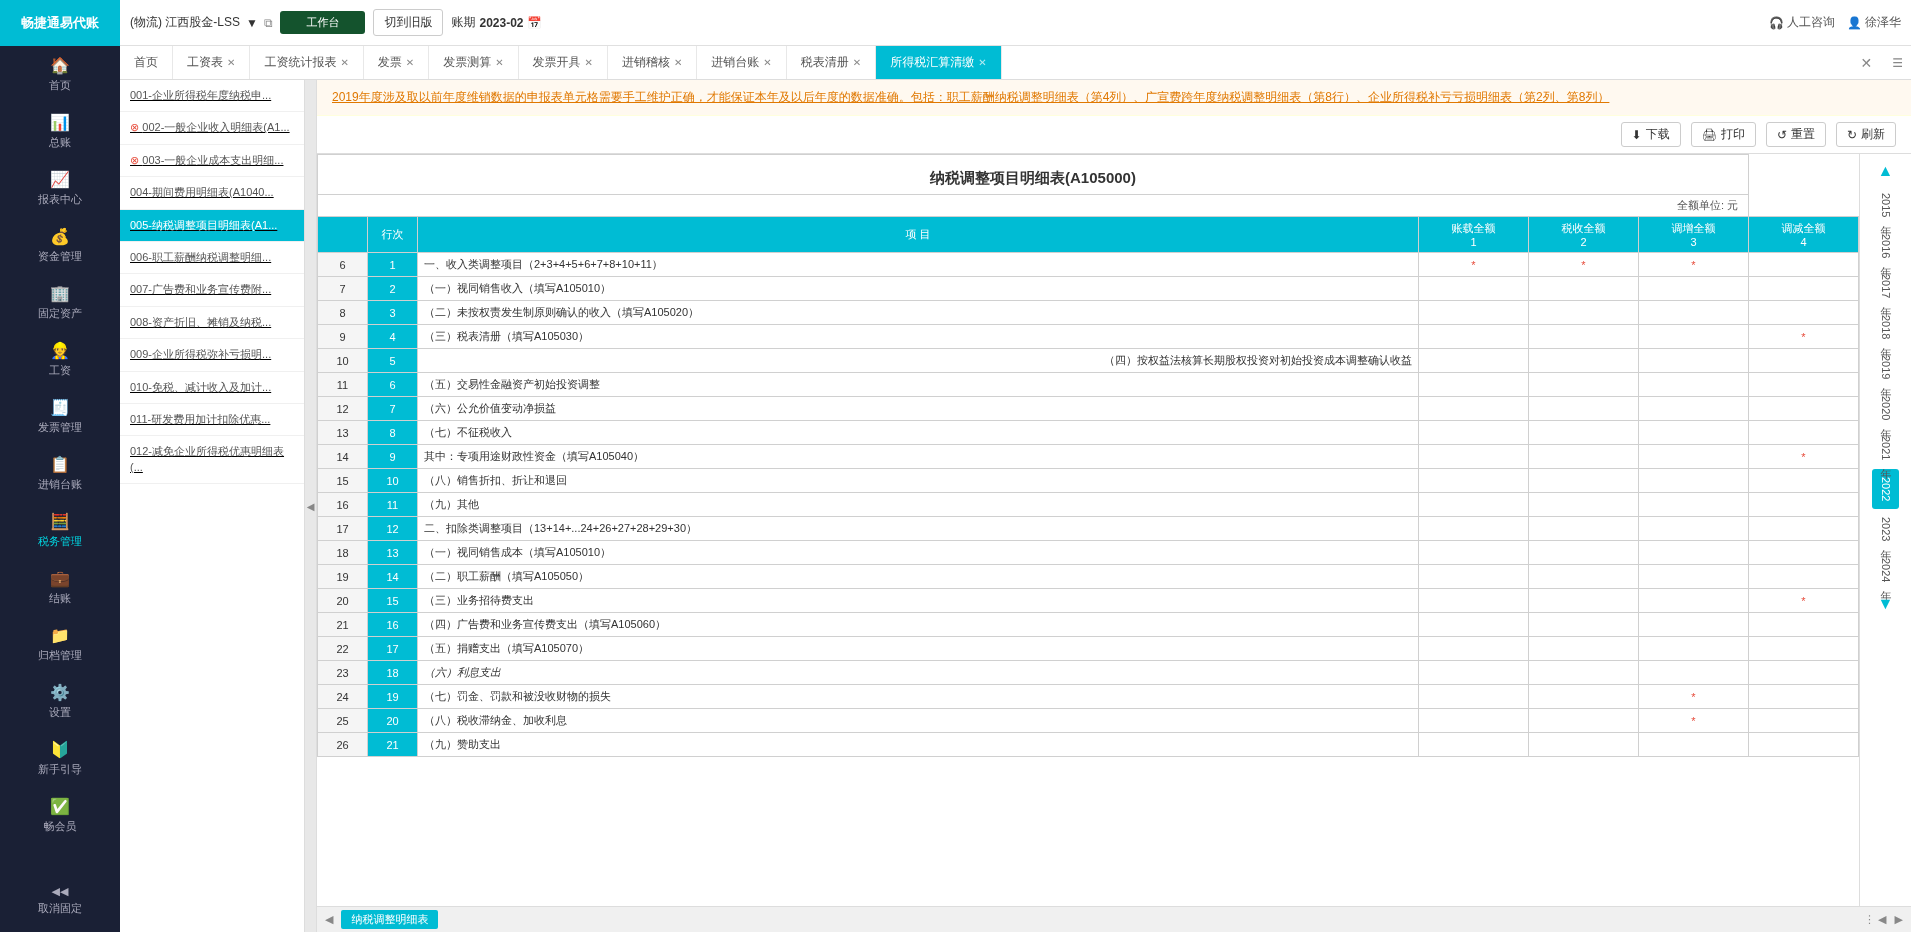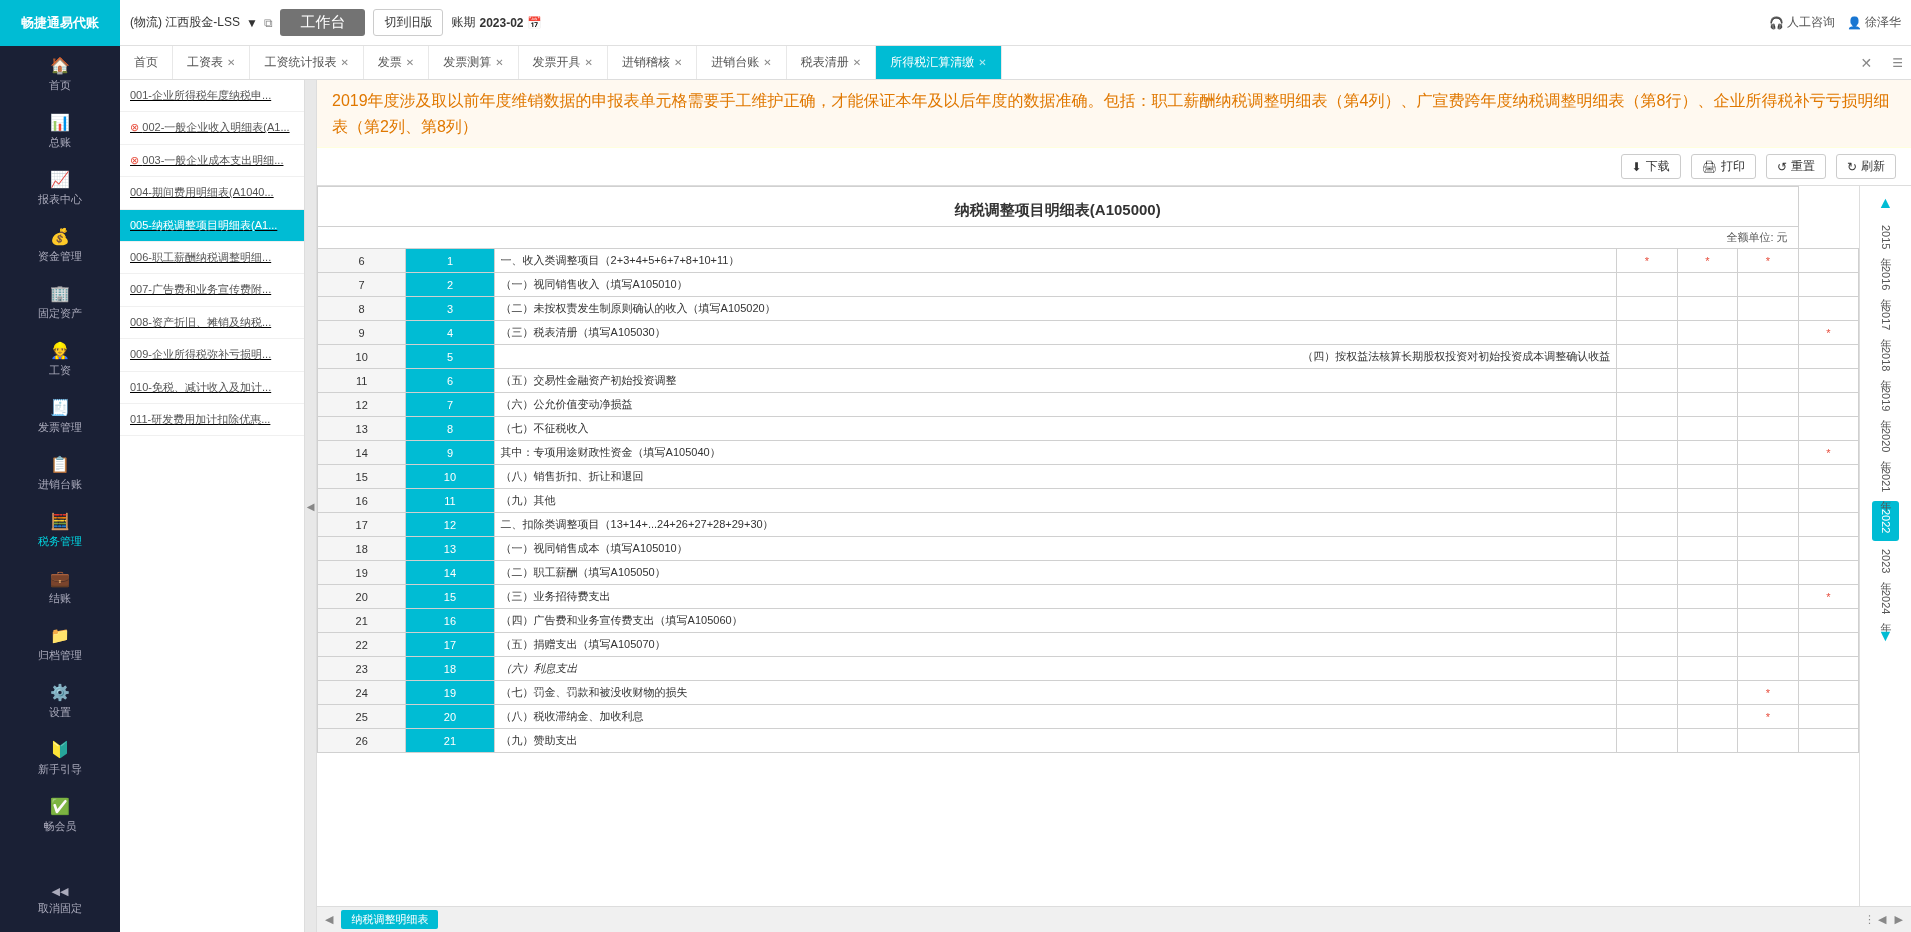--- a/index.html
+++ b/index.html
@@ -14,21 +14,21 @@
     .sidebar-item .icon { font-size: 16px; }
     .sidebar-bottom { padding: 10px 5px; display: flex; flex-direction: column; gap: 5px; }
     .sidebar-bottom-item { display: flex; flex-direction: column; align-items: center; padding: 6px 5px; cursor: pointer; color: #aab; font-size: 11px; gap: 3px; }
 
     
     .main { flex: 1; display: flex; flex-direction: column; overflow: hidden; }
 
     
     .topbar { background: white; height: 46px; display: flex; align-items: center; padding: 0 10px; border-bottom: 1px solid #e0e0e0; gap: 8px; flex-shrink: 0; }
     .topbar-company { display: flex; align-items: center; gap: 6px; font-size: 12px; color: #333; }
-    .topbar-btn { background: #737373; color: white; border: none; padding: 4px 20px; border-radius: 3px; cursor: pointer; font-size: 15px; }
+    .topbar-btn { background: #14532d; color: white; border: none; padding: 4px 26px; border-radius: 3px; cursor: pointer; font-size: 11px; }
     .topbar-btn-outline { background: white; color: #333; border: 1px solid #ccc; padding: 4px 10px; border-radius: 3px; cursor: pointer; font-size: 12px; }
     .topbar-period { display: flex; align-items: center; gap: 4px; font-size: 12px; color: #333; }
     .topbar-right { margin-left: auto; display: flex; align-items: center; gap: 12px; font-size: 12px; color: #555; }
 
     
     .tabbar { background: white; display: flex; align-items: center; border-bottom: 1px solid #ddd; flex-shrink: 0; overflow-x: auto; }
     .tab { padding: 8px 14px; font-size: 12px; color: #555; cursor: pointer; border-right: 1px solid #e8e8e8; white-space: nowrap; display: flex; align-items: center; gap: 4px; }
     .tab.active { background: #00bcd4; color: white; }
     .tab .close-x { font-size: 10px; cursor: pointer; opacity: 0.7; }
     .tabbar-close { margin-left: auto; padding: 8px 12px; font-size: 14px; cursor: pointer; color: #888; }
@@ -39,21 +39,21 @@
     
     .left-panel { width: 185px; background: white; border-right: 1px solid #ddd; display: flex; flex-direction: column; flex-shrink: 0; overflow-y: auto; text-decoration: underline; }
     .left-panel-item { padding: 8px 10px; font-size: 11px; color: #555; cursor: pointer; border-bottom: 1px solid #f0f0f0; line-height: 1.4; }
     .left-panel-item.active { background: #00bcd4; color: white; }
     .left-panel-item .err { color: #e74c3c; }
 
     
     .right-panel { flex: 1; display: flex; flex-direction: column; overflow: hidden; background: #f5f5f5; }
 
     
-    .warning-bar { background: #fff9f0; border-bottom: 1px solid #ffd; padding: 8px 15px; font-size: 16px; color: #e07800; line-height: 1.6; flex-shrink: 0; }
+    .warning-bar { background: #fff9f0; border-bottom: 1px solid #ffd; padding: 8px 15px; font-size: 12px; color: #e07800; line-height: 1.6; flex-shrink: 0; text-decoration: underline; }
 
     
     .toolbar { background: white; padding: 6px 15px; display: flex; align-items: center; gap: 10px; border-bottom: 1px solid #ddd; flex-shrink: 0; justify-content: flex-end; }
     .toolbar-btn { background: white; border: 1px solid #ccc; padding: 3px 10px; border-radius: 3px; cursor: pointer; font-size: 12px; color: #333; display: flex; align-items: center; gap: 4px; }
 
     
     .sheet-wrapper { flex: 1; display: flex; overflow: hidden; }
     .sheet-area { flex: 1; overflow: auto; background: white; }
 
     
@@ -244,20 +244,23 @@
         <span>008-资产折旧、摊销及纳税...</span>
       </div>
       <div class="left-panel-item">
         <span>009-企业所得税弥补亏损明...</span>
       </div>
       <div class="left-panel-item">
         <span>010-免税、减计收入及加计...</span>
       </div>
       <div class="left-panel-item">
         <span>011-研发费用加计扣除优惠...</span>
+      </div>
+      <div class="left-panel-item">
+        <span>012-减免企业所得税优惠明细表(...</span>
       </div>
     </div>
 
     <div style="width:12px; background:#e8e8e8; display:flex; align-items:center; justify-content:center; cursor:pointer; flex-shrink:0; border-right:1px solid #ddd;">
       <span style="color:#888; font-size:10px;">◀</span>
     </div>
 
     <div class="right-panel">
 
       <div class="warning-bar">
@@ -286,20 +289,29 @@
       <div class="sheet-wrapper">
         <div class="sheet-area">
           <table class="sheet-table">
             <thead>
               <tr>
                 <th colspan="6" style="background:white; color:#333; font-size:15px; font-weight:bold; padding:14px 0 6px; border:1px solid #d0d0d0;">纳税调整项目明细表(A105000)</th>
               </tr>
               <tr>
                 <th colspan="6" style="background:white; color:#555; text-align:right; font-size:11px; font-weight:normal; border:1px solid #d0d0d0; padding:3px 10px;">全额单位: 元</th>
               </tr>
+              <tr>
+                <th style="width:50px; background:#00bcd4; color:white;"></th>
+                <th style="width:50px; background:#00bcd4; color:white;">行次</th>
+                <th style="min-width:300px; background:#00bcd4; color:white;">项 目</th>
+                <th style="width:110px; background:#00bcd4; color:white;">账载全额<br><span>1</span></th>
+                <th style="width:110px; background:#00bcd4; color:white;">税收全额<br><span>2</span></th>
+                <th style="width:110px; background:#00bcd4; color:white;">调增全额<br><span>3</span></th>
+                <th style="width:110px; background:#00bcd4; color:white;">调减全额<br><span>4</span></th>
+              </tr>
             </thead>
             <tbody id="sheet-tbody">
             <tr>
     <td class="row-num">6</td>
     <td class="col-hang" style="text-align:center; background:#00bcd4; color:white;">1</td>
     <td style="min-width:300px;">一、收入类调整项目（2+3+4+5+6+7+8+10+11）</td>
     <td style="text-align:center; color:#e74c3c;">*</td>
     <td style="text-align:center; color:#e74c3c;">*</td>
     <td style="text-align:center; color:#e74c3c;">*</td>
     <td style="text-align:center; color:#e74c3c;"></td>

